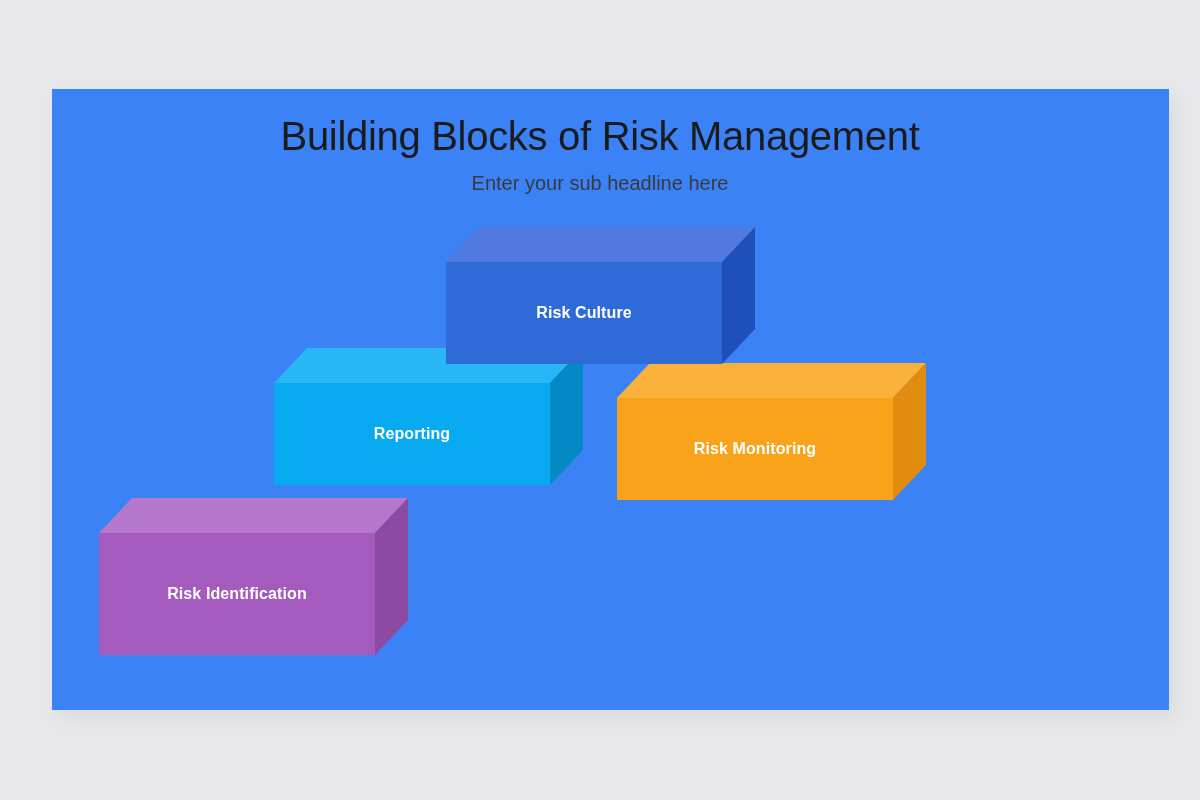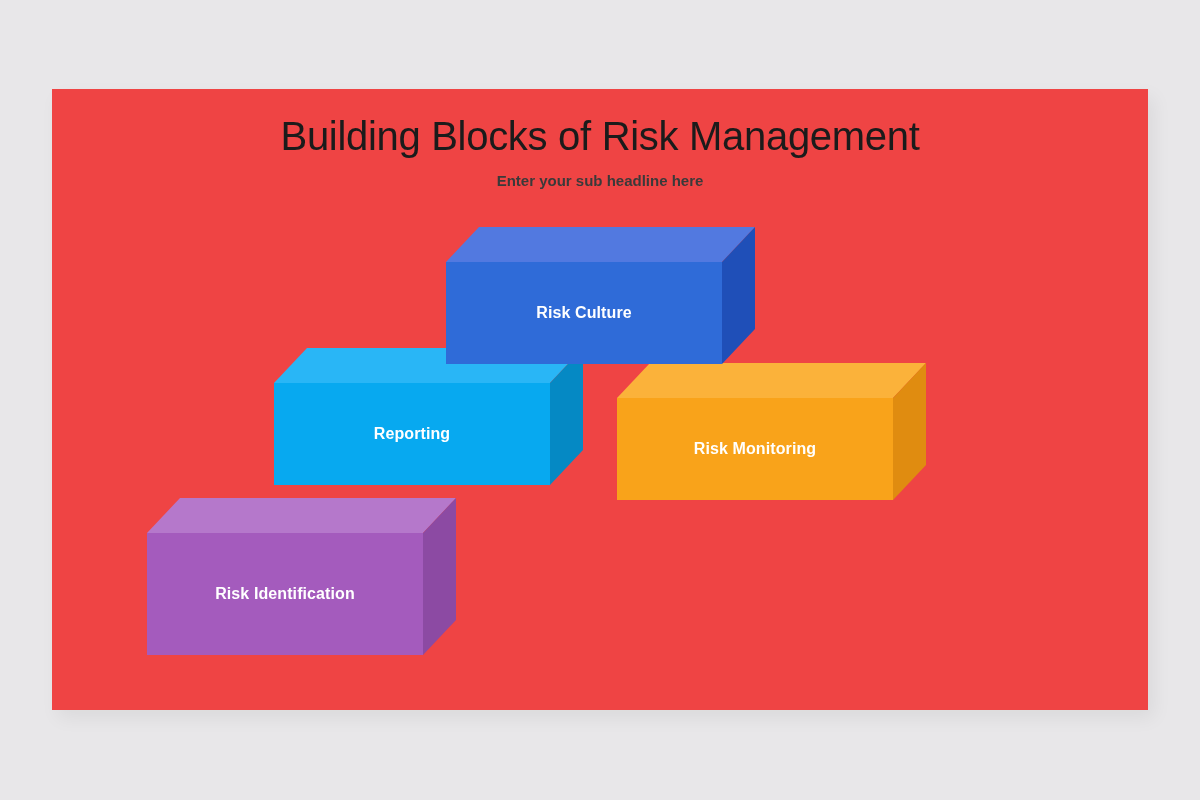--- a/index.html
+++ b/index.html
@@ -10,41 +10,42 @@
     overflow: hidden;
   }
   #stage {
     position: relative;
     width: 1200px; height: 800px;
   }
   #slide {
     position: absolute;
     left: 52px; top: 89px;
     width: 1096px; height: 621px;
-    background: #ef4444;
+    background: #3b82f6;
     box-shadow: 6px 8px 18px rgba(0,0,0,0.06);
+    padding-left: 21px;
   }
   #title {
     position: absolute;
     left: 0; top: 25px;
     width: 1096px;
     text-align: center;
     font-size: 40px;
     font-weight: 400;
     color: #1b1b1b;
     letter-spacing: -0.3px;
     white-space: nowrap;
   }
   #subtitle {
     position: absolute;
     left: 0; top: 83px;
     width: 1096px;
     text-align: center;
-    font-size: 15px;
-    font-weight: 700;
+    font-size: 20px;
+    font-weight: 400;
     color: #3a3a3a;
   }
 
   
   #blocks {
     position: absolute;
     left: 0; top: 0;
     width: 1096px; height: 621px;
   }
   .block {
@@ -124,21 +125,21 @@
             <div class="face face-top" style="left: 0px; top: -35px; width: 309px; height: 35px; background: rgb(251, 178, 58); clip-path: polygon(33px 0px, 100% 0px, 276px 100%, 0px 100%);"></div>
             <div class="face face-right" style="left: 276px; top: -35px; width: 33px; height: 137px; background: rgb(224, 140, 16); clip-path: polygon(0px 35px, 100% 0px, 100% 102px, 0px 100%);"></div>
             <div class="face face-front" style="background: rgb(249, 163, 26);"></div>
             <div class="block-label">
               <div>
                 <span>Risk Monitoring</span>
               </div>
             </div>
           </div>
         </div>
-        <div class="block" style="left: 47px; top: 409px; width: 309px; height: 157px; z-index: 71; margin-left: 48px;">
+        <div class="block" style="left: 47px; top: 409px; width: 309px; height: 157px; z-index: 71;">
           <div style="position: absolute; left: 0px; top: 35px; width: 276px; height: 122px;">
             <div class="face face-top" style="left: 0px; top: -35px; width: 309px; height: 35px; background: rgb(181, 120, 203); clip-path: polygon(33px 0px, 100% 0px, 276px 100%, 0px 100%);"></div>
             <div class="face face-right" style="left: 276px; top: -35px; width: 33px; height: 157px; background: rgb(140, 74, 163); clip-path: polygon(0px 35px, 100% 0px, 100% 122px, 0px 100%);"></div>
             <div class="face face-front" style="background: rgb(164, 91, 189);"></div>
             <div class="block-label">
               <div>
                 <span>Risk Identification</span>
               </div>
             </div>
           </div>

